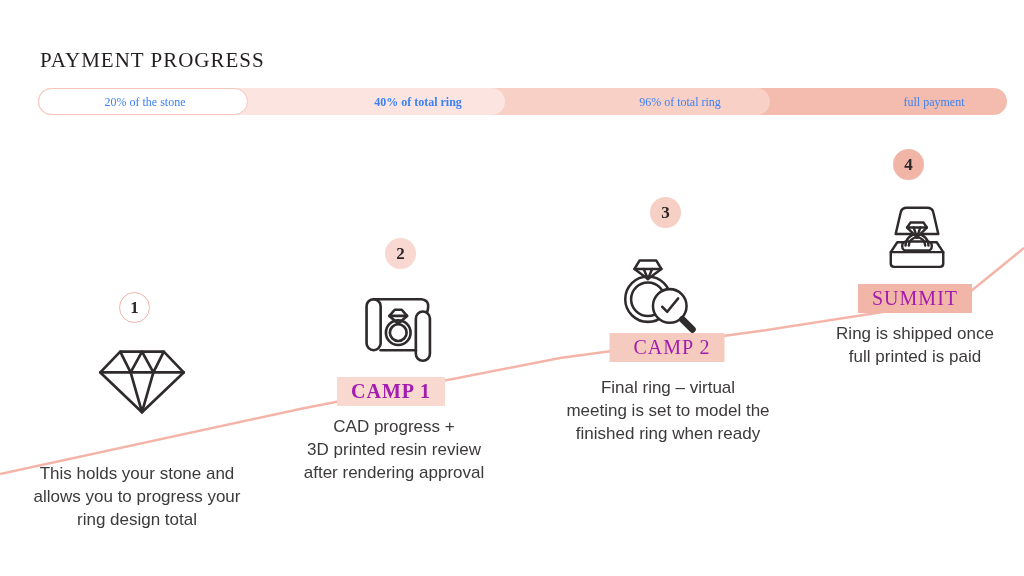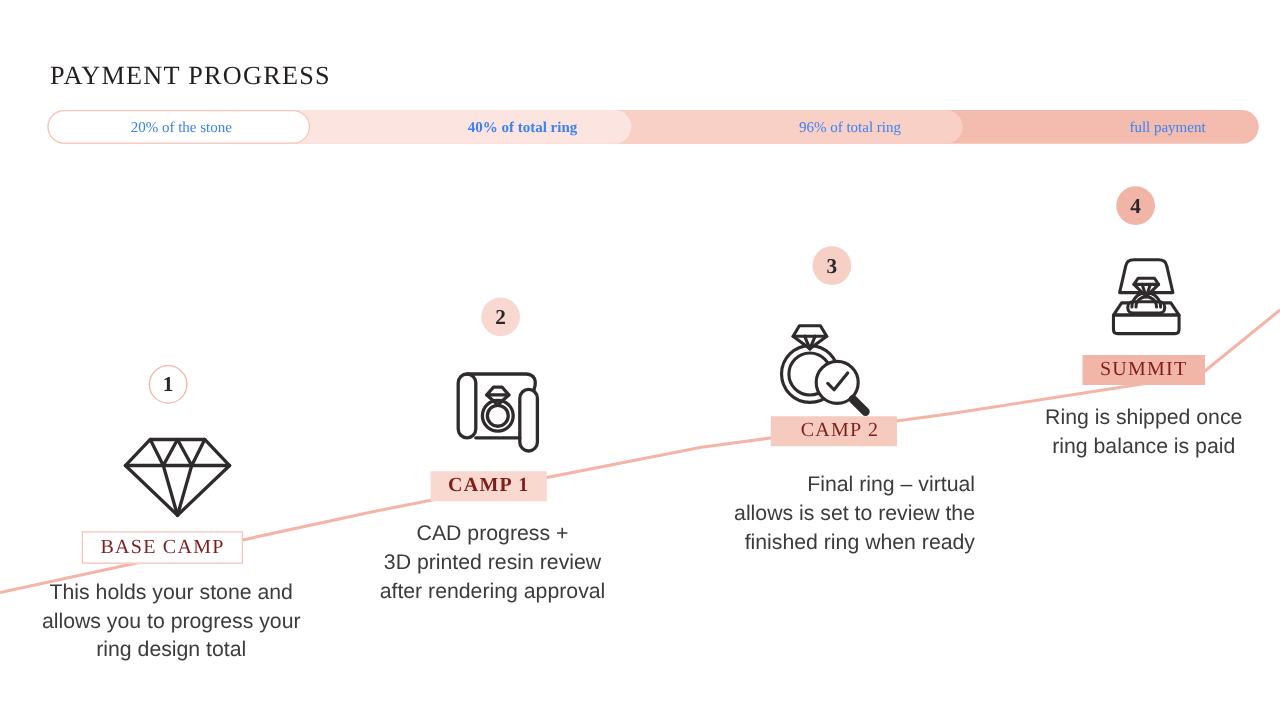--- a/index.html
+++ b/index.html
@@ -34,31 +34,31 @@
   .nc-4{left:893px;top:149px;background:#f1b5a8;}
 
   .stage-icon{position:absolute;z-index:2;}
   .si-1{left:94px;top:344px;}
   .si-2{left:356px;top:292px;}
   .si-3{left:616px;top:250px;}
   .si-4{left:876px;top:198px;}
   .stage-icon svg{display:block;}
 
   .camp{position:absolute;transform:translateX(-50%);z-index:2;padding:3px 14px;
-        font-size:16px;letter-spacing:1px;white-space:nowrap;color:#7f1d1d;}
+        font-size:20px;letter-spacing:1px;white-space:nowrap;color:#a21caf;}
   .camp-1{left:130px;top:425px;background:#ffffff;border:1.5px solid #f5c2b6;}
   .camp-2{left:391px;top:377px;background:#f9d8d0;font-weight:bold;}
   .camp-3{left:667px;top:333px;background:#f5cabf;padding-left:24px;}
   .camp-4{left:915px;top:284px;background:#f2b6a9;}
 
   .desc{position:absolute;transform:translateX(-50%);z-index:2;width:280px;text-align:center;
         font-family:"Liberation Sans", sans-serif;font-size:17px;line-height:23px;color:#3d3a3b;}
   .d-1{left:137px;top:462px;}
   .d-2{left:394px;top:415px;}
-  .d-3{left:640px;top:376px;text-align:right;}
+  .d-3{left:668px;top:376px;}
   .d-4{left:915px;top:322px;}
 </style>
 </head>
 <body>
 
 <div class="canvas">
 
   <div class="title">PAYMENT PROGRESS</div>
 
   <div class="bar">
@@ -79,21 +79,20 @@
   <div class="numcircle nc-1">1</div>
   <div class="stage-icon si-1">
     <svg width="96" height="72" viewBox="0 0 100 76" fill="none" stroke="#2f2b2c" stroke-width="2.8" stroke-linejoin="round" stroke-linecap="round">
       <polygon points="27,8 73,8 94,30 50,72 6,30"></polygon>
       <line x1="6" y1="30" x2="94" y2="30"></line>
       <polyline points="27,8 38,30 50,8 62,30 73,8"></polyline>
       <line x1="38" y1="30" x2="50" y2="72"></line>
       <line x1="62" y1="30" x2="50" y2="72"></line>
     </svg>
   </div>
-  <div class="camp camp-1">BASE CAMP</div>
   <div class="desc d-1">
     <span>This holds your stone and</span><br>
     <span>allows you to progress your</span><br>
     <span>ring design total</span>
   </div>
 
   <div class="numcircle nc-2">2</div>
   <div class="stage-icon si-2">
     <svg width="88" height="76" viewBox="0 0 100 86" fill="none" stroke="#2f2b2c" stroke-width="3" stroke-linejoin="round" stroke-linecap="round">
       <path d="M20,8 H74 Q85,9 81,22"></path>
@@ -123,21 +122,21 @@
       <line x1="33" y1="22" x2="38" y2="34"></line>
       <line x1="43" y1="22" x2="38" y2="34"></line>
       <circle cx="64" cy="66" r="20" fill="#fff"></circle>
       <polyline points="55,67 61,73 74,57"></polyline>
       <line x1="79" y1="82" x2="91" y2="94" stroke-width="8"></line>
     </svg>
   </div>
   <div class="camp camp-3">CAMP 2</div>
   <div class="desc d-3">
     <span>Final ring – virtual</span><br>
-    <span>allows is set to review the</span><br>
+    <span>meeting is set to model the</span><br>
     <span>finished ring when ready</span>
   </div>
 
   <div class="numcircle nc-4">4</div>
   <div class="stage-icon si-4">
     <svg width="82" height="82" viewBox="0 0 100 88" fill="none" stroke="#2f2b2c" stroke-width="3" stroke-linejoin="round" stroke-linecap="round">
       <path d="M24,38 L30,12 Q31,6 38,6 H62 Q69,6 70,12 L76,38 Z" fill="#fff"></path>
       <path d="M26,48 L74,48 L82,60 L18,60 Z" fill="#fff"></path>
       <path d="M18,60 H82 V74 Q82,78 78,78 H22 Q18,78 18,74 Z" fill="#fff"></path>
       <rect x="32" y="47" width="36" height="11" rx="5" fill="#fff"></rect>
@@ -145,16 +144,16 @@
       <path d="M40,52 A10,10 0 0 1 60,52"></path>
       <polygon points="42,24 58,24 62,30 50,42 38,30" fill="#fff"></polygon>
       <line x1="38" y1="30" x2="62" y2="30"></line>
       <line x1="46" y1="30" x2="50" y2="42"></line>
       <line x1="54" y1="30" x2="50" y2="42"></line>
     </svg>
   </div>
   <div class="camp camp-4">SUMMIT</div>
   <div class="desc d-4">
     <span>Ring is shipped once</span><br>
-    <span>ring balance is paid</span>
+    <span>full printed is paid</span>
   </div>
 
 </div>
 
 </body></html>

